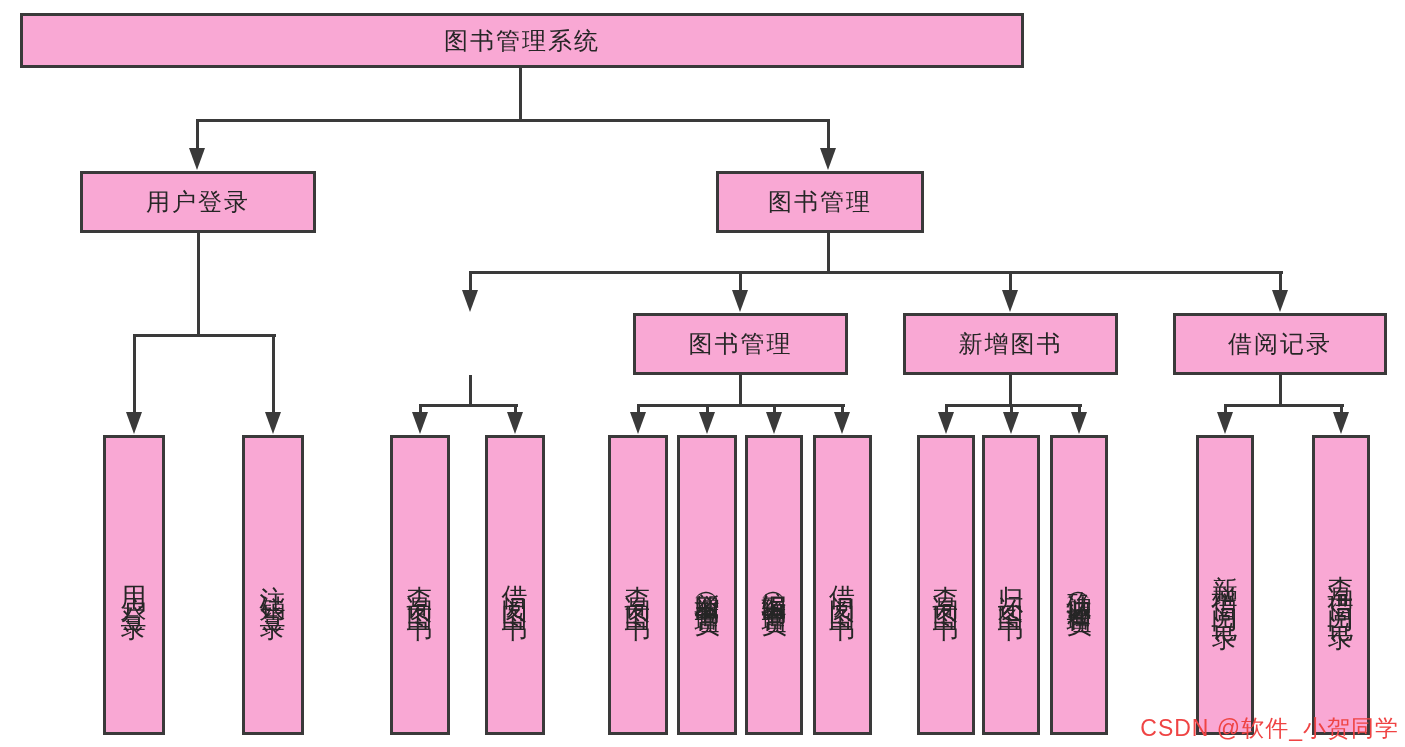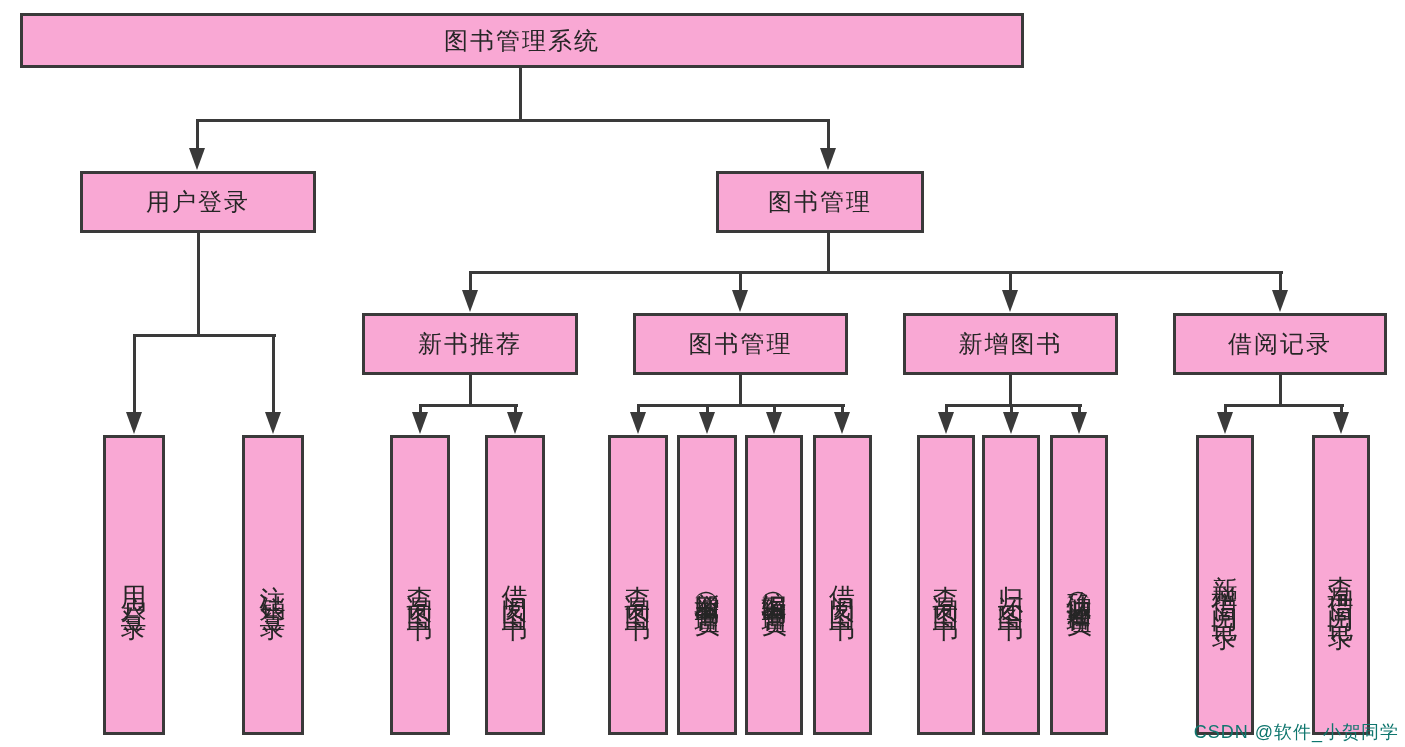--- a/index.html
+++ b/index.html
@@ -20,43 +20,40 @@
     font-size:26px;color:#262626;letter-spacing:10px;
   }
   .vlabel.long{letter-spacing:3px;font-size:25px;}
   .cline{position:absolute;background:#3a3a3a;z-index:1;}
   .carrow{
     position:absolute;width:0;height:0;z-index:1;
     border-left:8px solid transparent;border-right:8px solid transparent;
     border-top:22px solid #3a3a3a;
   }
   .watermark{
-    position:absolute;right:6px;bottom:3px;font-size:18px;color:#0f766e;
+    position:absolute;right:6px;bottom:3px;font-size:23px;color:#ef4444;
     z-index:5;letter-spacing:1px;white-space:nowrap;
   }
 </style>
 </head>
 <body>
 
 <div id="stage">
 
   <div class="box" style="left:20px;top:13px;width:1004px;height:55px">
     <span class="hlabel">图书管理系统</span>
   </div>
 
   <div class="box" style="left:80px;top:171px;width:236px;height:62px">
     <span class="hlabel">用户登录</span>
   </div>
   <div class="box" style="left:716px;top:171px;width:208px;height:62px">
     <span class="hlabel">图书管理</span>
   </div>
 
-  <div class="box" style="left:362px;top:313px;width:216px;height:62px">
-    <span class="hlabel">新书推荐</span>
-  </div>
   <div class="box" style="left:633px;top:313px;width:215px;height:62px">
     <span class="hlabel">图书管理</span>
   </div>
   <div class="box" style="left:903px;top:313px;width:215px;height:62px">
     <span class="hlabel">新增图书</span>
   </div>
   <div class="box" style="left:1173px;top:313px;width:214px;height:62px">
     <span class="hlabel">借阅记录</span>
   </div>
 

